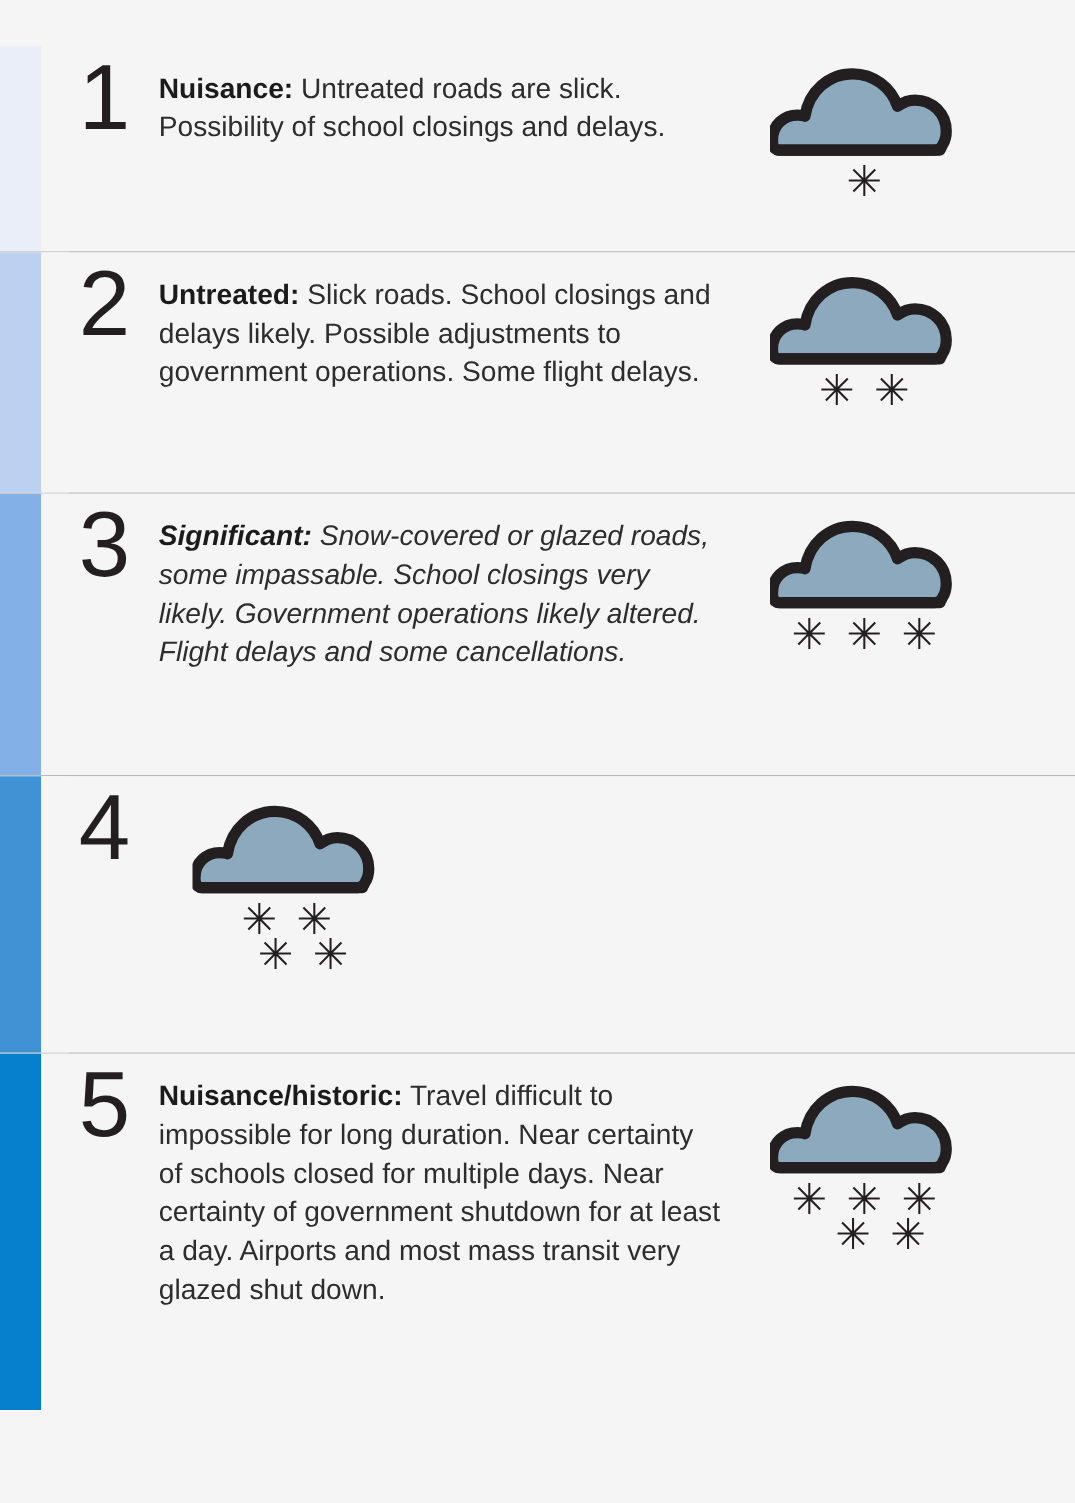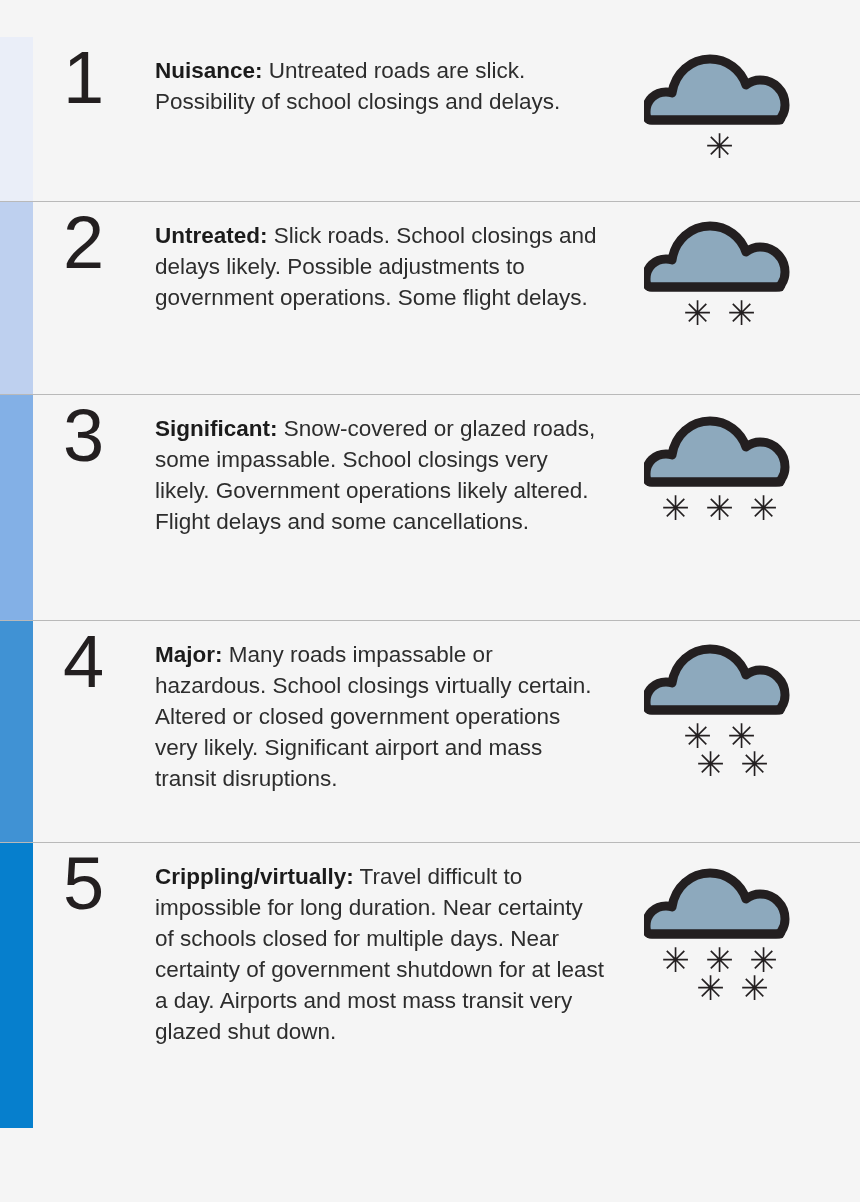--- a/index.html
+++ b/index.html
@@ -72,21 +72,20 @@
   }
 
   
   .desc {
     flex: 1 1 auto;
     font-size: 22.5px;
     line-height: 31px;
     color: #2d2d2d;
     padding-right: 10px;
     max-width: 452px;
-    margin-left: 28px;
   }
   .desc b {
     font-weight: 700;
     color: #1b1b1b;
   }
 
   
   .iconcol {
     flex: 0 0 205px;
     width: 205px;
@@ -138,21 +137,21 @@
   .row-2 { min-height: 193px; }
   .row-3 { min-height: 226px; }
   .row-4 { min-height: 222px; }
   .row-5 { min-height: 285px; }
 
   .row-1 .numeral, .row-2 .numeral, .row-3 .numeral,
   .row-4 .numeral, .row-5 .numeral { padding-top: 4px; }
 
   .row-1 .desc { padding-top: 18px; }
   .row-2 .desc { padding-top: 18px; }
-  .row-3 .desc { padding-top: 18px; }
+  .row-3 .desc { padding-top: 18px; font-style: italic; }
   .row-4 .desc { padding-top: 18px; }
   .row-5 .desc { padding-top: 18px; }
 
   .row-1 .iconcol { padding-top: 12px; }
   .row-2 .iconcol { padding-top: 14px; }
   .row-3 .iconcol { padding-top: 16px; }
   .row-4 .iconcol { padding-top: 18px; }
   .row-5 .iconcol { padding-top: 20px; }
 </style>
 </head>
@@ -217,21 +216,20 @@
               <span class="flake">✳</span>
               <span class="flake">✳</span>
             </div>
           </div>
         </div>
       </div>
       <div class="row row-4">
         <div class="chip" style="background:#4092d4"></div>
         <div class="gap"></div>
         <div class="numeral">4</div>
-        <div class="desc"><b>Major:</b><span> Many roads impassable or hazardous. School closings virtually certain. Altered or closed government operations very likely. Significant airport and mass transit disruptions.</span></div>
         <div class="iconcol">
           <div class="cloud-wrap">
             <svg viewBox="0 0 152 80" xmlns="http://www.w3.org/2000/svg" aria-hidden="true">
               <path d="M8 71 C3 71 2 68 2 63 C2 51 11 43 22 43 C24 43 26 43 28 44 C31 24 47 10 66 10 C83 10 97 21 102 36 C106 33 111 31 116 31 C130 31 141 42 141 56 C141 60 140 64 138 67 C137 70 135 71 132 71 Z" fill="#8da9bd" stroke="#231f20" stroke-width="9" stroke-linejoin="round" stroke-linecap="round"></path>
               <path d="M6 71 L136 71" stroke="#231f20" stroke-width="9" stroke-linecap="round"></path>
             </svg>
           </div>
           <div class="flakes">
             <div class="flake-row">
               <span class="flake">✳</span>
@@ -241,21 +239,21 @@
               <span class="flake">✳</span>
               <span class="flake">✳</span>
             </div>
           </div>
         </div>
       </div>
       <div class="row row-5">
         <div class="chip" style="background:#067fcd"></div>
         <div class="gap"></div>
         <div class="numeral">5</div>
-        <div class="desc"><b>Crippling/virtually:</b><span> Travel difficult to impossible for long duration. Near certainty of schools closed for multiple days. Near certainty of government shutdown for at least a day. Airports and most mass transit very glazed shut down.</span></div>
+        <div class="desc"><b>Nuisance/historic:</b><span> Travel difficult to impossible for long duration. Near certainty of schools closed for multiple days. Near certainty of government shutdown for at least a day. Airports and most mass transit very glazed shut down.</span></div>
         <div class="iconcol">
           <div class="cloud-wrap">
             <svg viewBox="0 0 152 80" xmlns="http://www.w3.org/2000/svg" aria-hidden="true">
               <path d="M8 71 C3 71 2 68 2 63 C2 51 11 43 22 43 C24 43 26 43 28 44 C31 24 47 10 66 10 C83 10 97 21 102 36 C106 33 111 31 116 31 C130 31 141 42 141 56 C141 60 140 64 138 67 C137 70 135 71 132 71 Z" fill="#8da9bd" stroke="#231f20" stroke-width="9" stroke-linejoin="round" stroke-linecap="round"></path>
               <path d="M6 71 L136 71" stroke="#231f20" stroke-width="9" stroke-linecap="round"></path>
             </svg>
           </div>
           <div class="flakes">
             <div class="flake-row">
               <span class="flake">✳</span>

